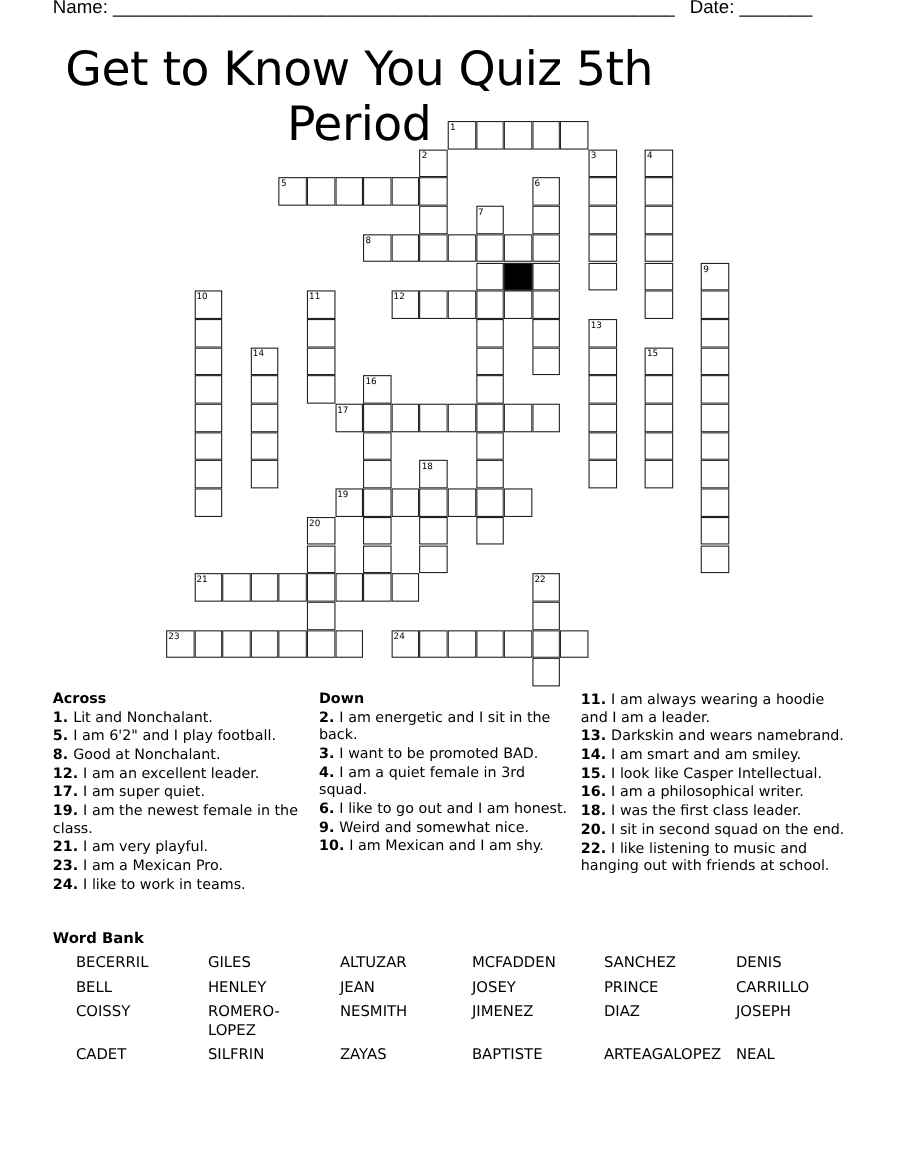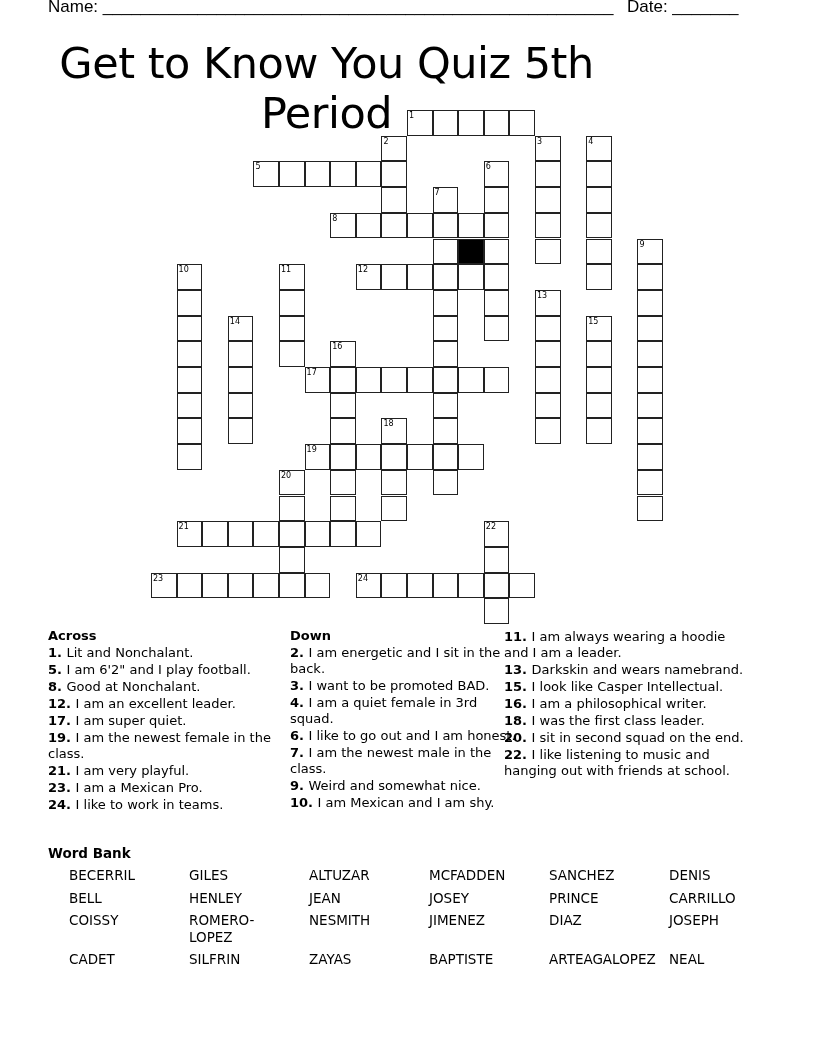--- a/index.html
+++ b/index.html
@@ -11,21 +11,21 @@
   #grid { position:absolute; left:0; top:0; width:816px; height:640px; }
   .cell { position:absolute; width:25.6px; height:25.7px; box-sizing:border-box; border:1.5px solid #222; background:#fff; }
   .cell.black { background:#000; }
   .cell .num { position:absolute; left:1px; top:0; font-size:8px; line-height:9px; font-family:"DejaVu Sans", sans-serif; }
   .clues { position:absolute; top:628px; font-size:13px; line-height:16px; }
   .clues .head { font-weight:bold; margin-bottom:1px; }
   .clue { margin-bottom:1px; }
   .clue b { font-weight:bold; }
   .col-across { left:48px; width:235px; }
   .col-down { left:290px; width:232px; }
-  .col-down2 { left:504px; width:240px; }
+  .col-down2 { left:528px; width:240px; }
   .wb { position:absolute; top:845px; left:48px; font-size:13.5px; }
   .wb .head { font-weight:bold; margin-bottom:6px; }
   .wb-grid { display:grid; grid-template-columns:120px 120px 120px 120px 120px 120px; row-gap:6px; }
   .wb-grid div { line-height:16.5px;margin-left:21px; }
 </style>
 </head>
 <body>
 
 <div class="hdr hdr-name">Name: ______________________________________________________</div>
 <div class="hdr hdr-date">Date: _______</div>
@@ -239,30 +239,30 @@
     </div>
 </div>
 
 <div class="clues col-down">
   <div class="head">Down</div>
   <div id="down-list">
       <div class="clue"><b>2. </b><span>I am energetic and I sit in the back.</span></div>
       <div class="clue"><b>3. </b><span>I want to be promoted BAD.</span></div>
       <div class="clue"><b>4. </b><span>I am a quiet female in 3rd squad.</span></div>
       <div class="clue"><b>6. </b><span>I like to go out and I am honest.</span></div>
-      <div class="clue"><b>7. </b><span>I am the newest male in the class.</span></div>
       <div class="clue"><b>9. </b><span>Weird and somewhat nice.</span></div>
       <div class="clue"><b>10. </b><span>I am Mexican and I am shy.</span></div>
     </div>
 </div>
 
 <div class="clues col-down2" style="top:629px">
   <div id="down-list-2">
       <div class="clue"><b>11. </b><span>I am always wearing a hoodie and I am a leader.</span></div>
       <div class="clue"><b>13. </b><span>Darkskin and wears namebrand.</span></div>
+      <div class="clue"><b>14. </b><span>I am smart and am smiley.</span></div>
       <div class="clue"><b>15. </b><span>I look like Casper Intellectual.</span></div>
       <div class="clue"><b>16. </b><span>I am a philosophical writer.</span></div>
       <div class="clue"><b>18. </b><span>I was the first class leader.</span></div>
       <div class="clue"><b>20. </b><span>I sit in second squad on the end.</span></div>
       <div class="clue"><b>22. </b><span>I like listening to music and hanging out with friends at school.</span></div>
     </div>
 </div>
 
 <div class="wb">
   <div class="head">Word Bank</div>

